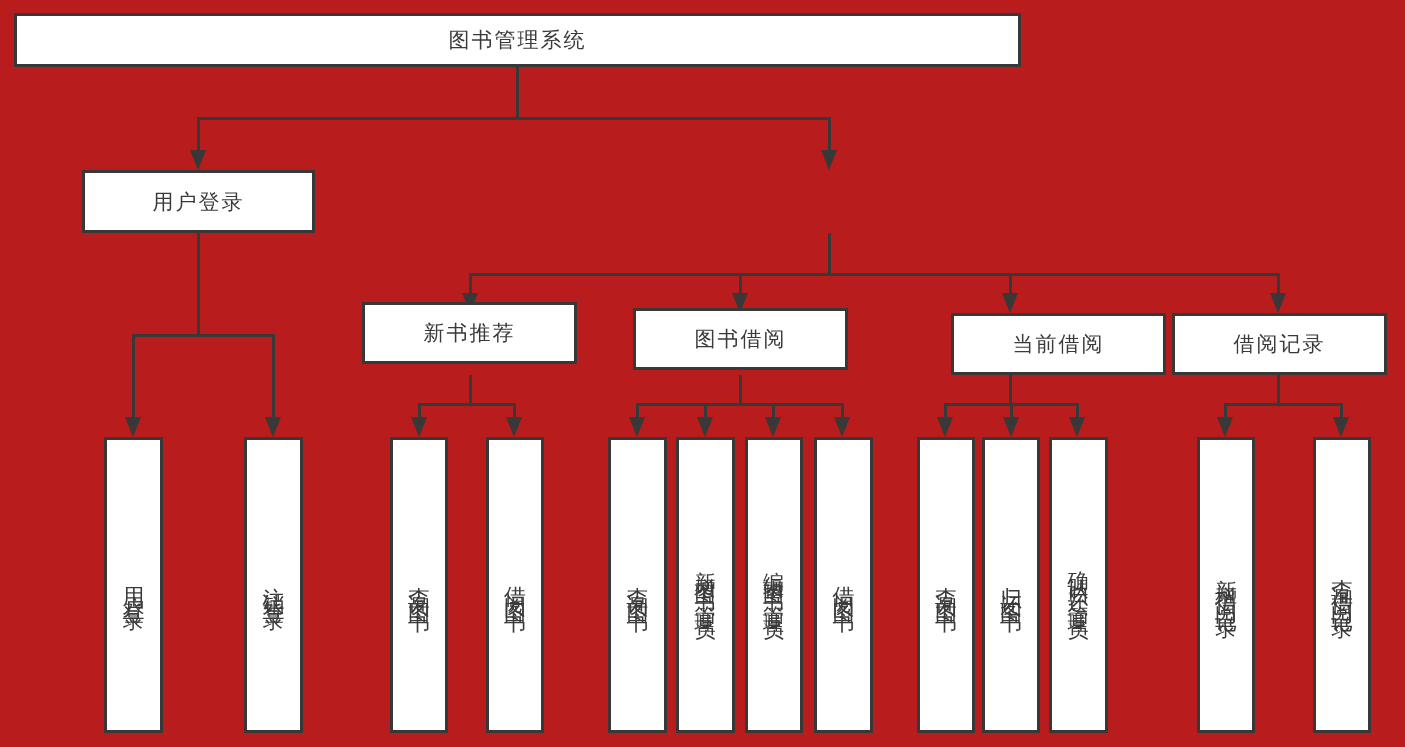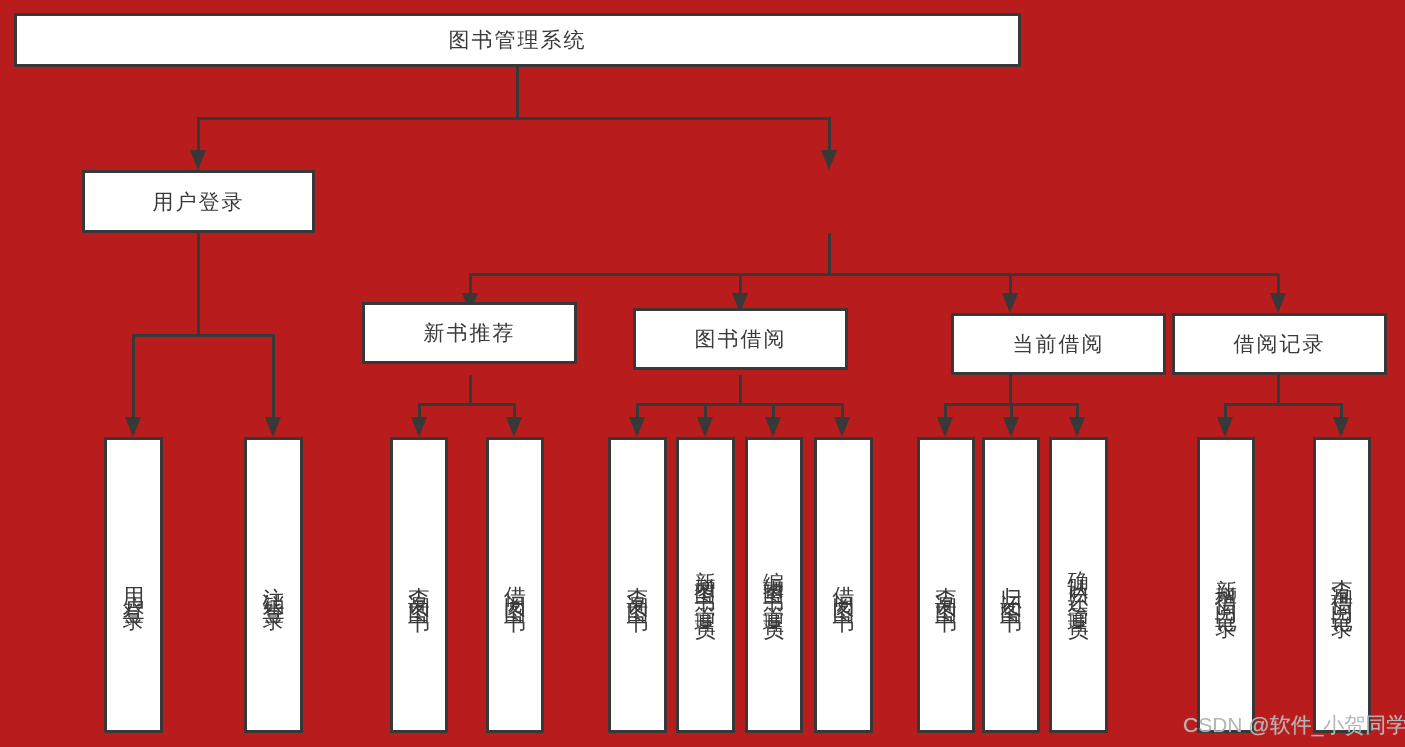--- a/index.html
+++ b/index.html
@@ -167,15 +167,14 @@
 
   <div>
     <div class="line" style="left:1277px;top:375px;width:3px;height:30px;"></div>
     <div class="line" style="left:1224px;top:403px;width:119px;height:3px;"></div>
     <div class="line" style="left:1224px;top:403px;width:3px;height:16px;"></div>
     <div class="arrowhead" style="left:1217px;top:417px;"></div>
     <div class="line" style="left:1340px;top:403px;width:3px;height:16px;"></div>
     <div class="arrowhead" style="left:1333px;top:417px;"></div>
   </div>
 
-  <div id="watermark">CSDN @软件_小贺同学</div>
 
 </div>
 
 </body></html>

